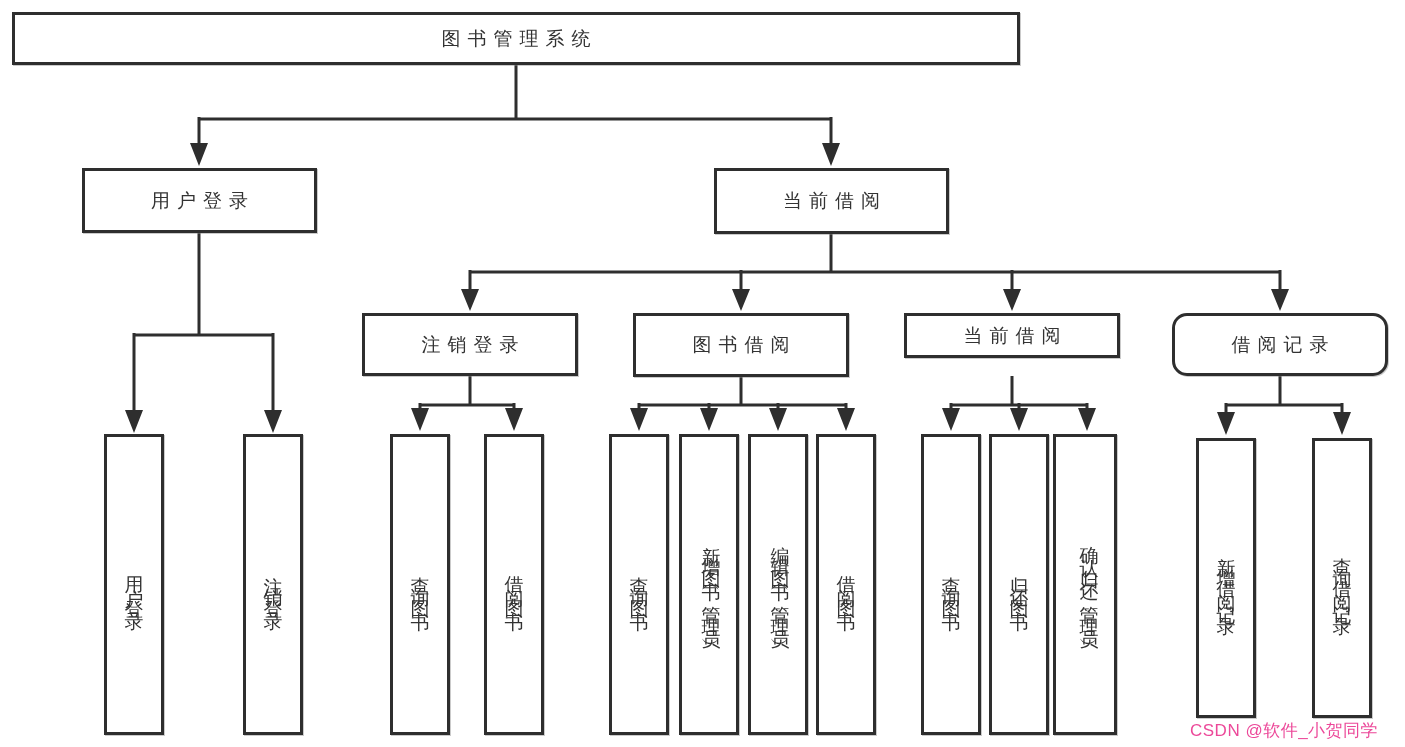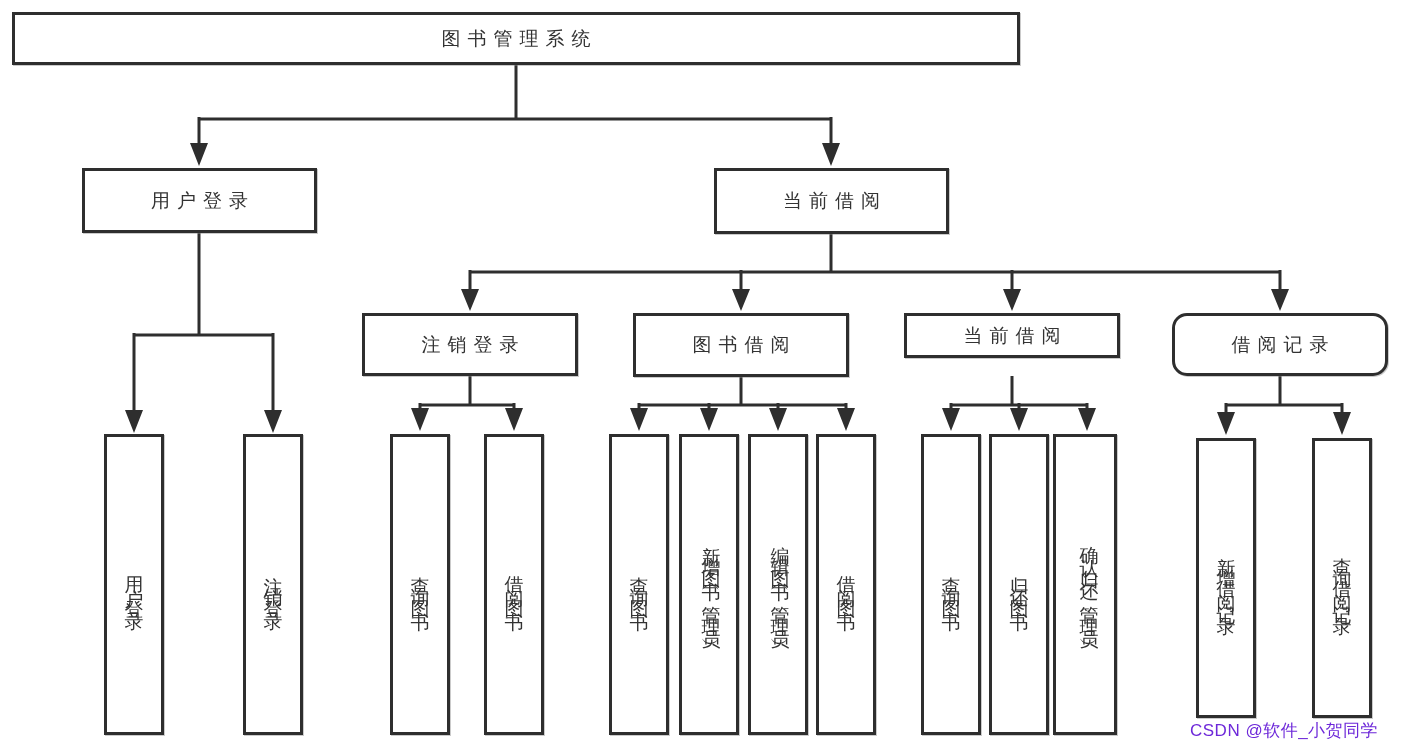--- a/index.html
+++ b/index.html
@@ -43,21 +43,21 @@
     font-size: 19px;
     letter-spacing: 12px;
     line-height: 54px;
   }
   .vnode-narrow { line-height: 50px; }
   .watermark {
     position: absolute;
     left: 1190px;
     top: 719px;
     font-size: 17px;
-    color: #6d28d9;
+    color: #ec4899;
     letter-spacing: 0.5px;
     z-index: 2;
     white-space: nowrap;
   }
 </style>
 </head>
 <body>
 
 <div class="canvas">
 

